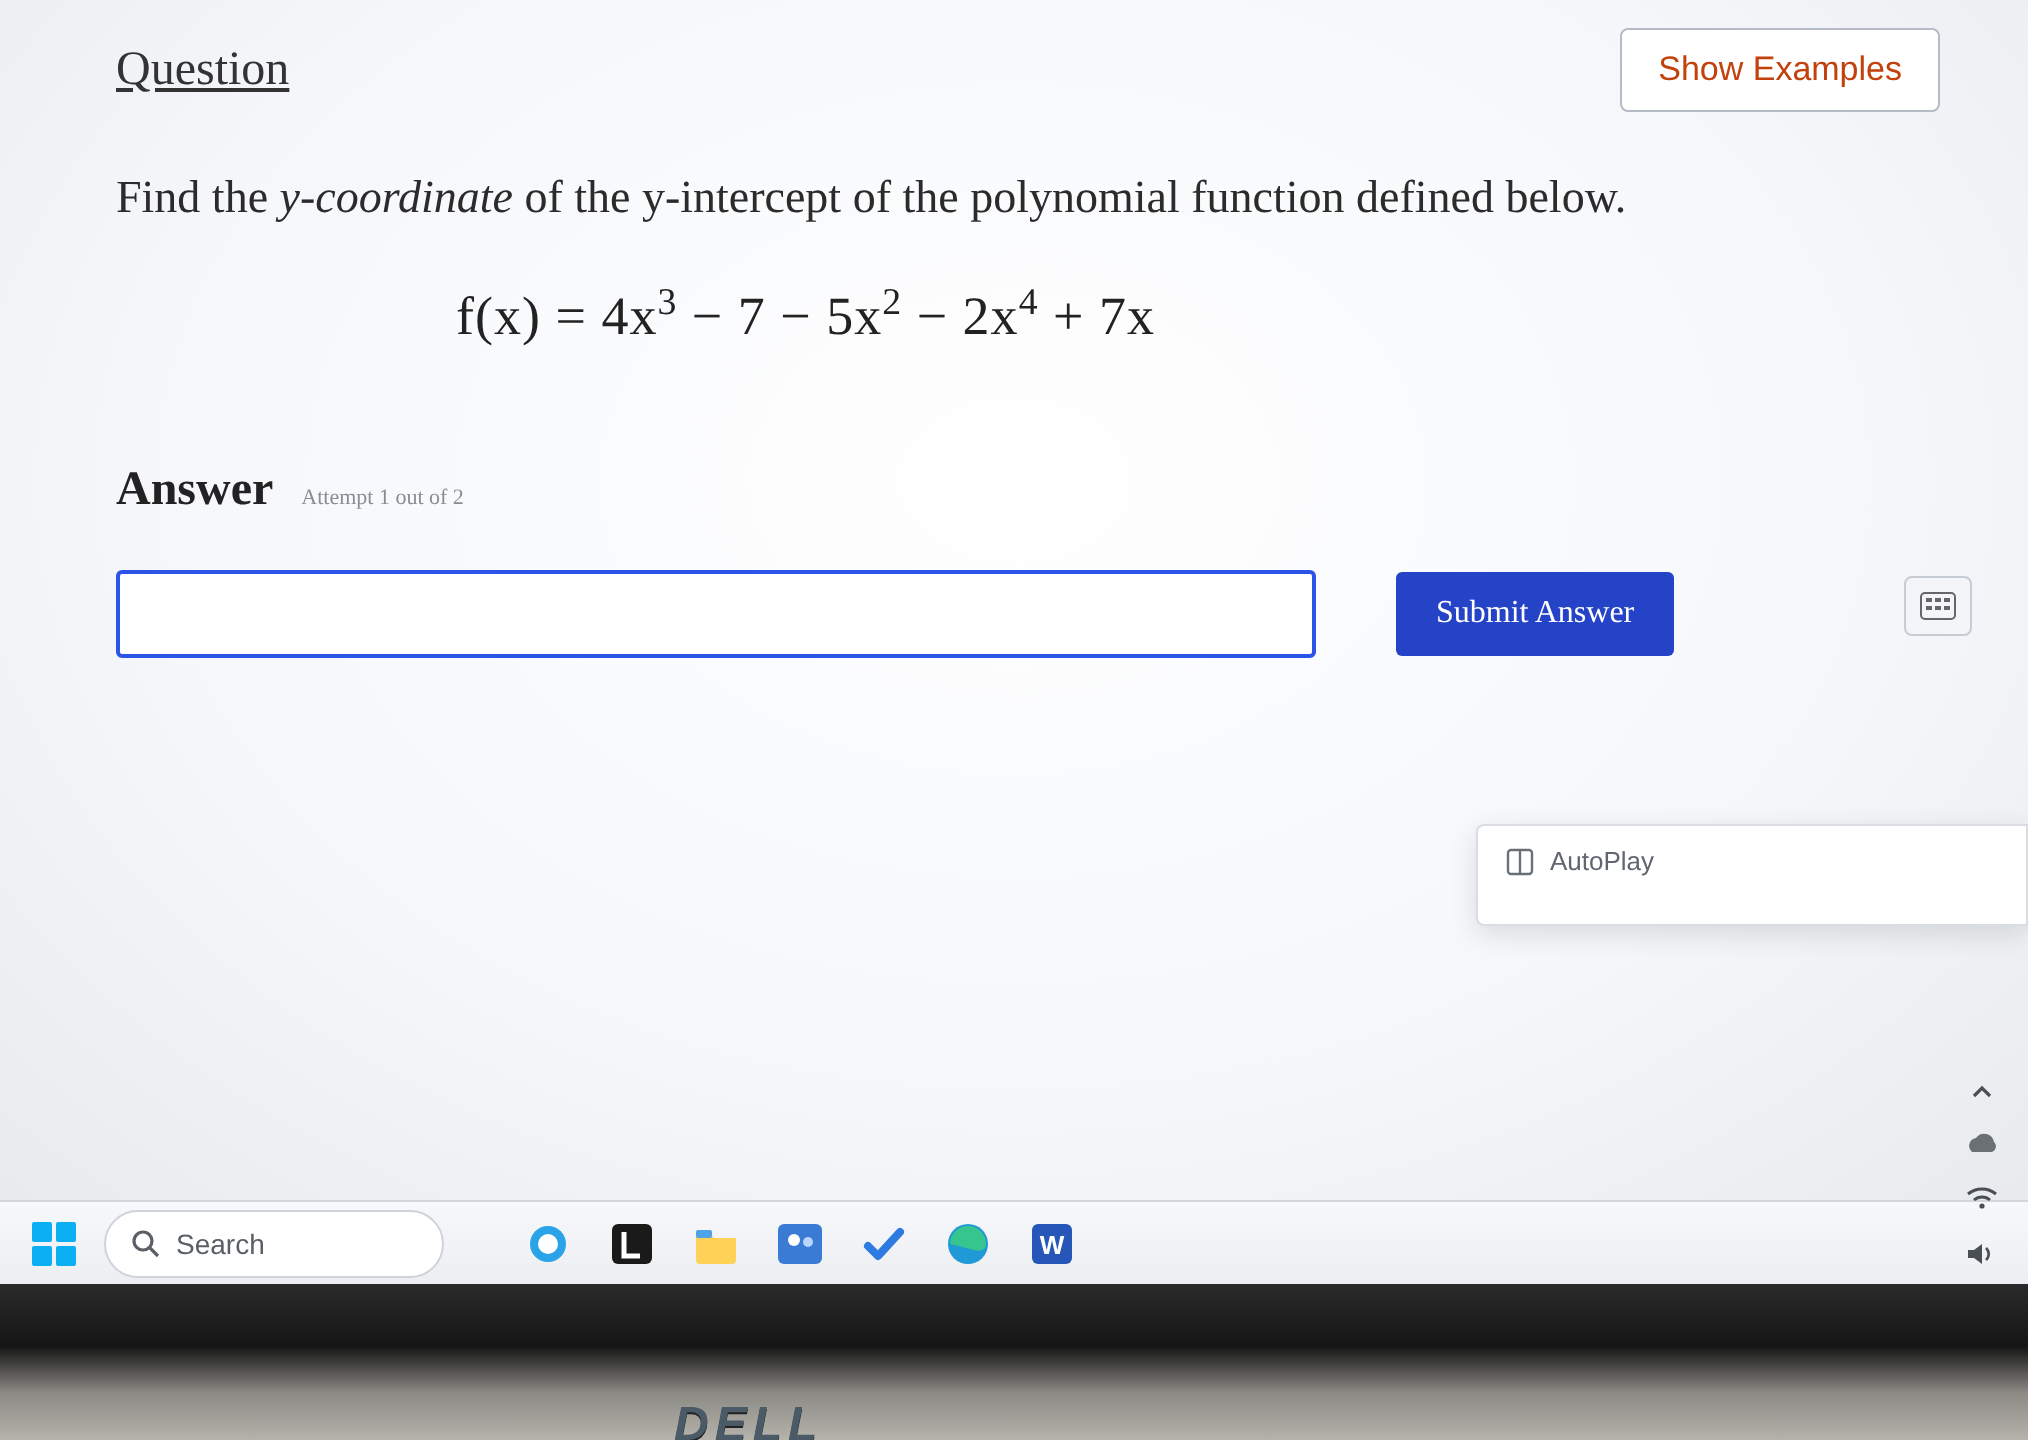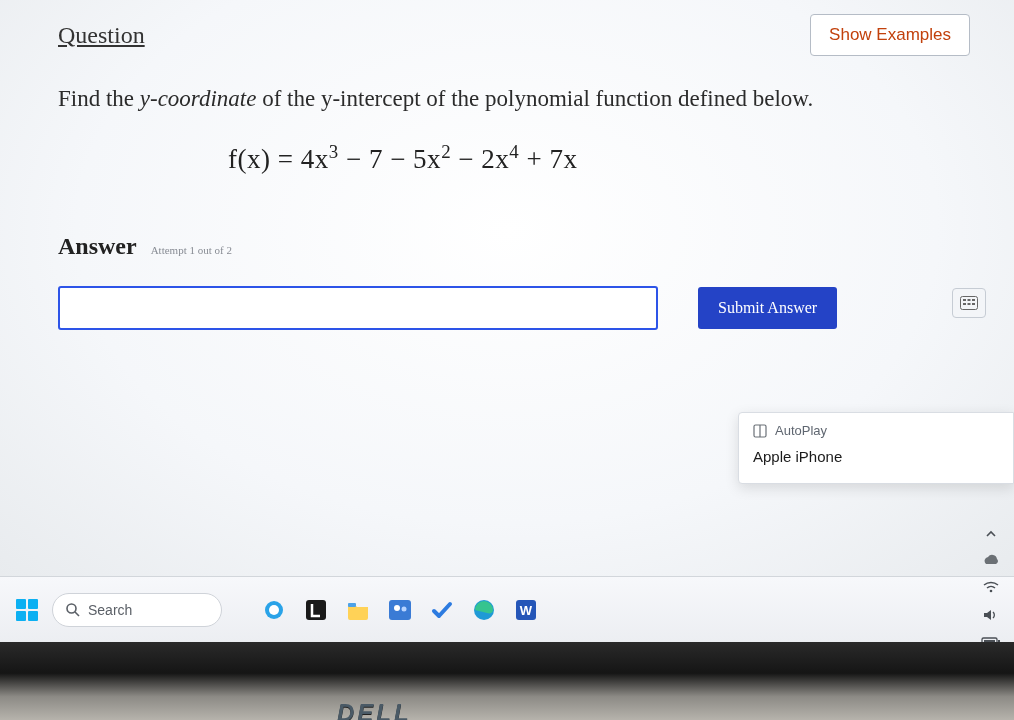--- a/index.html
+++ b/index.html
@@ -131,21 +131,21 @@
     gap: 8px;
     color: #5f6670;
     font-size: 13px;
     margin-bottom: 10px;
   }
   .toast-title { font-size: 15px; color: #1a1a1a; margin-bottom: 4px; }
   .toast-sub { font-size: 13px; color: #5f6670; }
 
   
   .taskbar {
-    height: 66px;
+    height: 42px;
     background: linear-gradient(#f7f8fb, #eceef2);
     border-top: 1px solid #d2d6db;
     display: flex;
     align-items: center;
     padding: 0 10px;
     gap: 8px;
     font-family: 'Segoe UI', Arial, sans-serif;
     position: relative;
   }
   .start {
@@ -260,21 +260,20 @@
   </div>
 
   <div class="toast">
     <div class="toast-head">
       <svg width="14" height="14" viewBox="0 0 14 14">
           <rect x="1" y="1" width="12" height="12" rx="1.5" fill="none" stroke="#6a7077" stroke-width="1.2"></rect>
           <line x1="7" y1="1" x2="7" y2="13" stroke="#6a7077" stroke-width="1.2"></line>
         </svg>
       <span>AutoPlay</span>
     </div>
-    <div class="toast-title">Apple iPhone</div>
   </div>
 </div>
 
 <div class="taskbar">
   <div class="start">
     <div class="sq1"></div>
       <div class="sq2"></div>
       <div class="sq3"></div>
       <div class="sq4"></div>
   </div>

